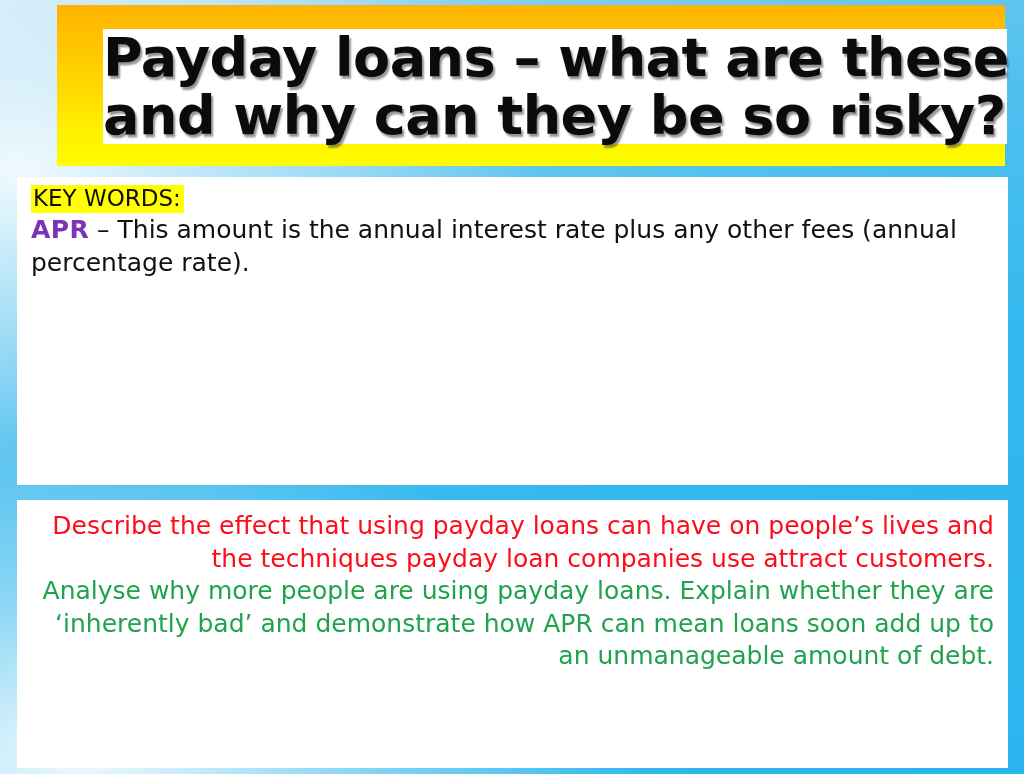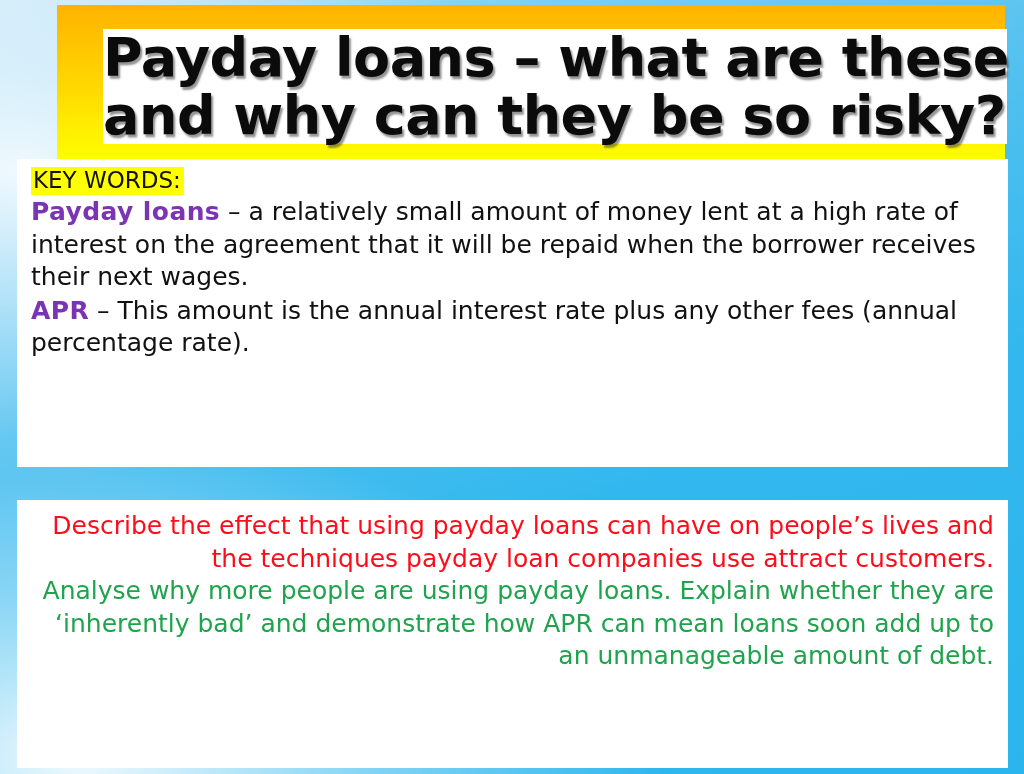--- a/index.html
+++ b/index.html
@@ -59,21 +59,21 @@
   }
 
   
   .panel {
     position: absolute;
     background: #ffffff;
     box-sizing: border-box;
   }
   #keywords-panel {
     left: 17px;
-    top: 159px;
+    top: 177px;
     width: 991px;
     height: 308px;
     padding: 8px 14px 6px 14px;
   }
   #outcomes-panel {
     left: 17px;
     top: 500px;
     width: 991px;
     height: 268px;
     padding: 10px 14px 6px 16px;
@@ -138,23 +138,20 @@
       <div class="title-line">and why can they be so risky?</div>
     </div>
   </div>
 
   <div class="panel" id="keywords-panel">
 
     <div class="kw-block">
       <span class="hl-key">KEY WORDS:</span>
     </div>
 
-    <p class="body-text kw-block">
-      <span class="term">Payday loans</span><span> – a relatively small amount of money lent at a high rate of interest on the agreement that it will be repaid when the borrower receives their next wages.</span>
-    </p>
 
 
     <p class="body-text kw-block">
       <span class="term">APR</span><span> – This amount is the annual interest rate plus any other fees (annual percentage rate).</span>
     </p>
   </div>
 
   <div class="panel" id="outcomes-panel">
 
 

